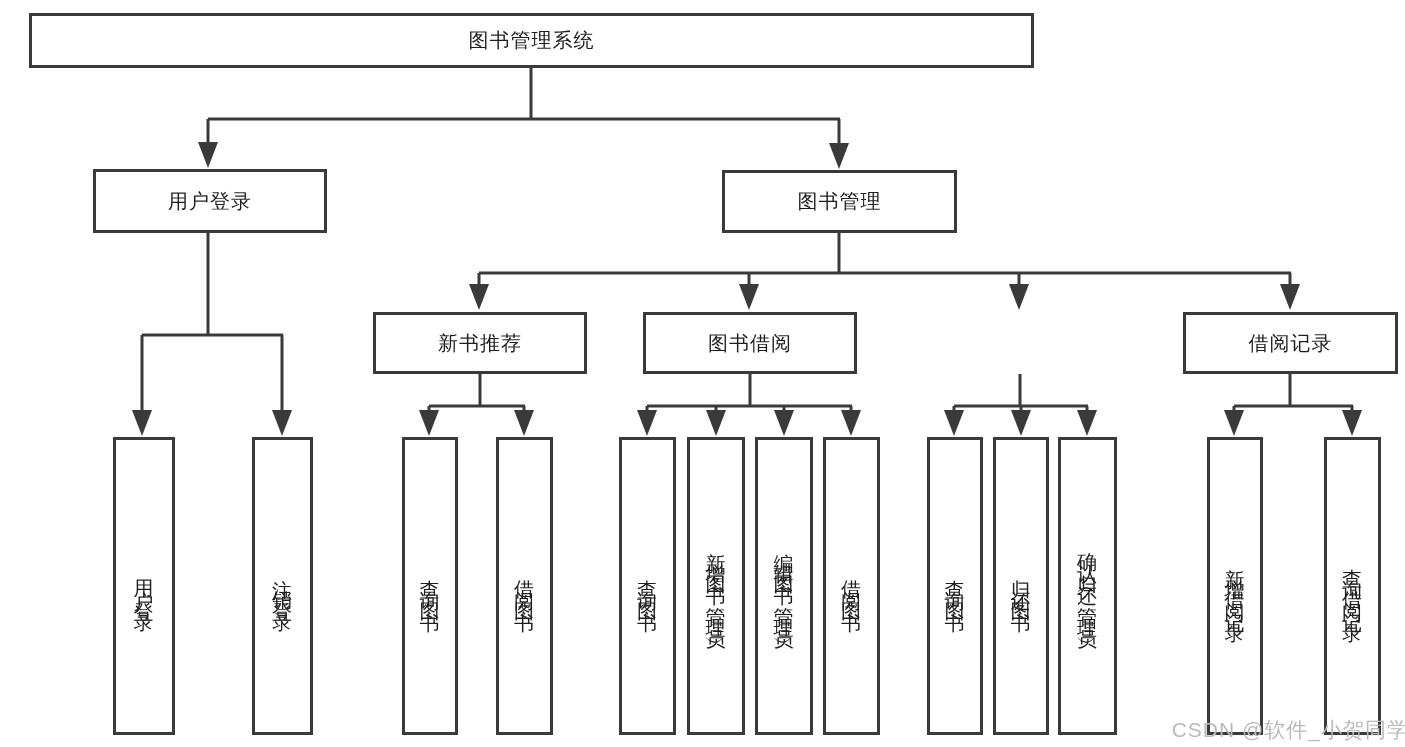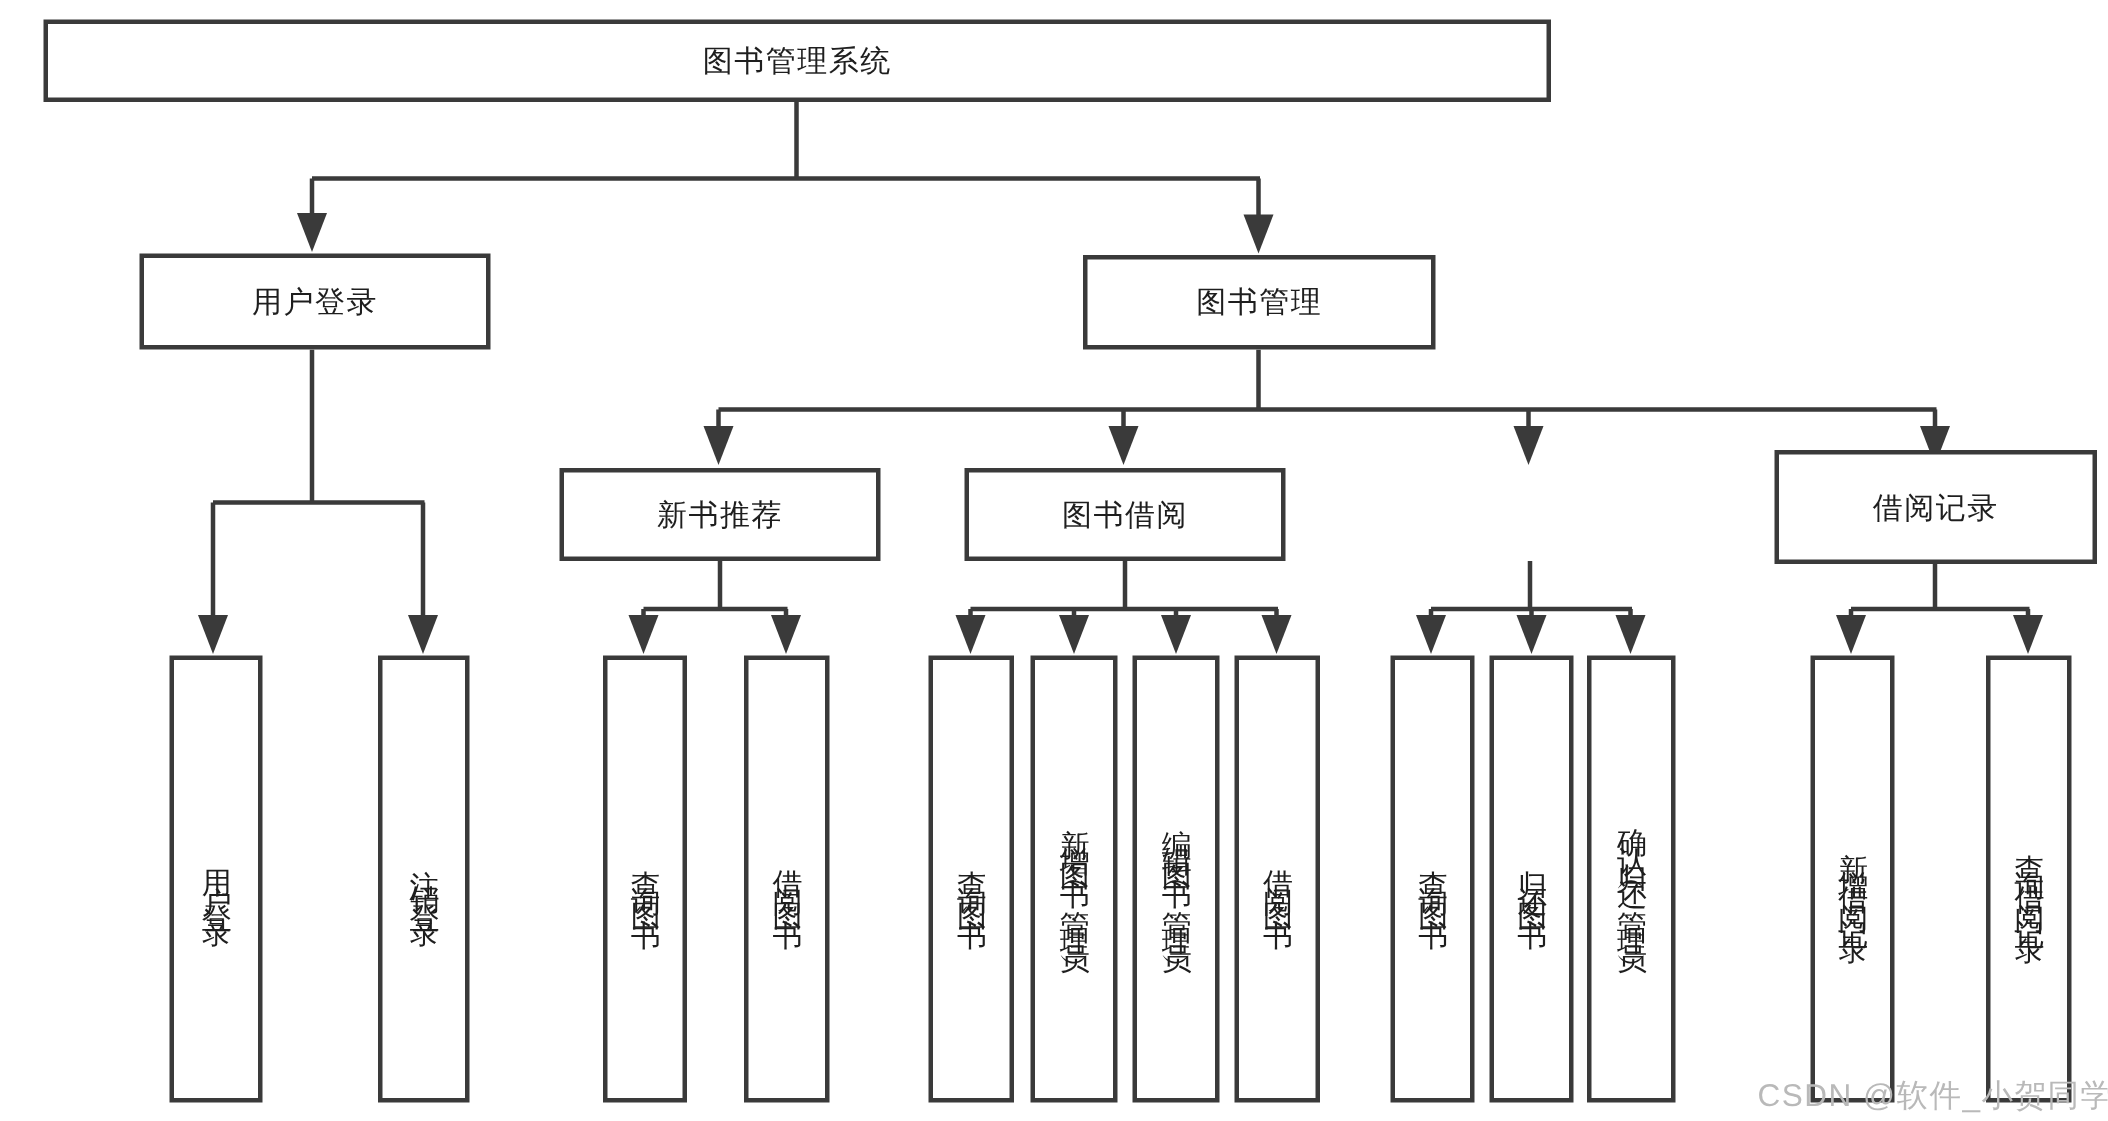--- a/index.html
+++ b/index.html
@@ -124,21 +124,21 @@
     </g>
   </svg>
 
   <div class="node hlabel" style="left:19px; top:13px; width:1005px; height:55px;">图书管理系统</div>
 
   <div class="node hlabel" style="left:83px; top:169px; width:234px; height:64px;">用户登录</div>
   <div class="node hlabel" style="left:712px; top:170px; width:235px; height:63px;">图书管理</div>
 
   <div class="node hlabel" style="left:363px; top:312px; width:214px; height:62px;">新书推荐</div>
   <div class="node hlabel" style="left:633px; top:312px; width:214px; height:62px;">图书借阅</div>
-  <div class="node hlabel" style="left:1173px; top:300px; width:215px; height:76px;">借阅记录</div>
+  <div class="node hlabel" style="left:1173px; top:312px; width:215px; height:62px;">借阅记录</div>
 
   <div class="node vleaf" style="left:103px; width:62px;">
     <span class="vtext">用户登录</span>
   </div>
   <div class="node vleaf" style="left:242px; width:61px;">
     <span class="vtext">注销登录</span>
   </div>
 
   <div class="node vleaf" style="left:392px; width:56px;">
     <span class="vtext">查询图书</span>

